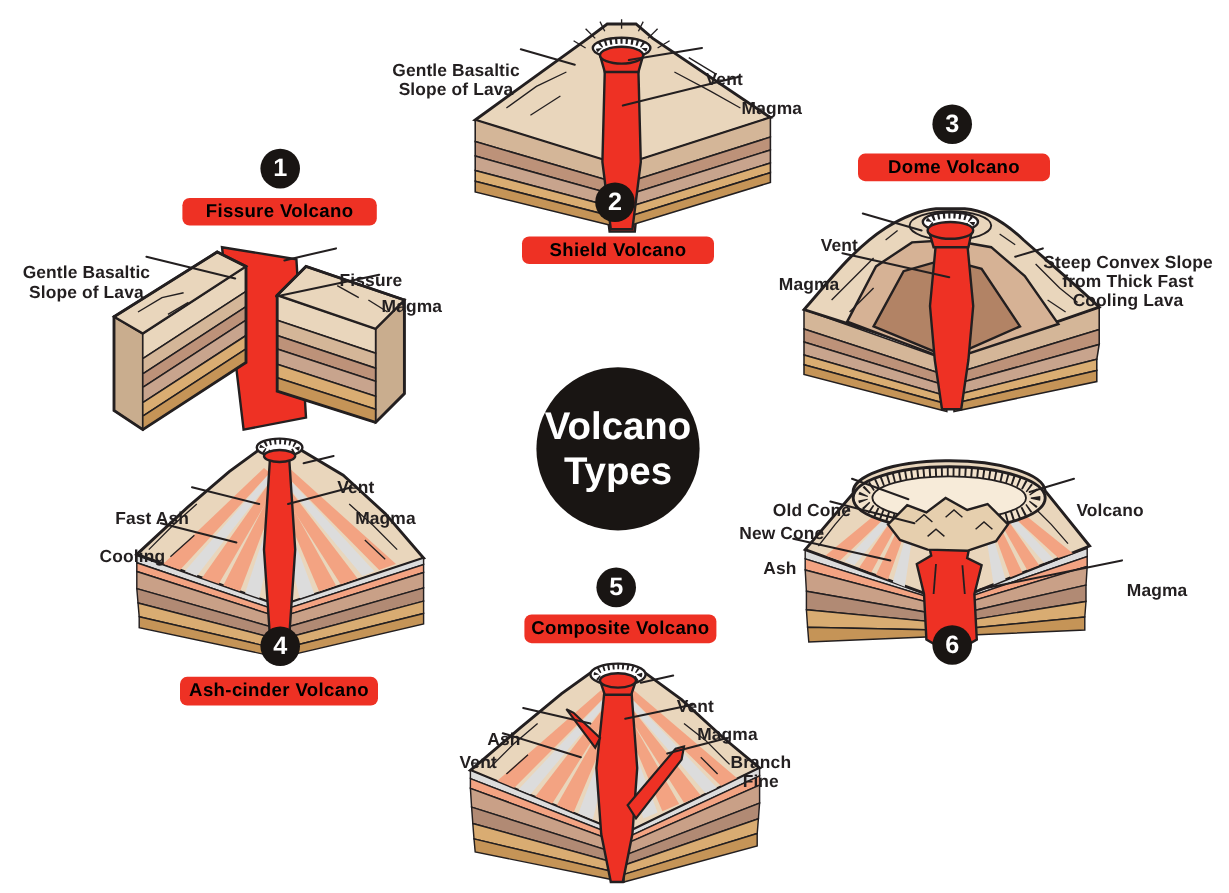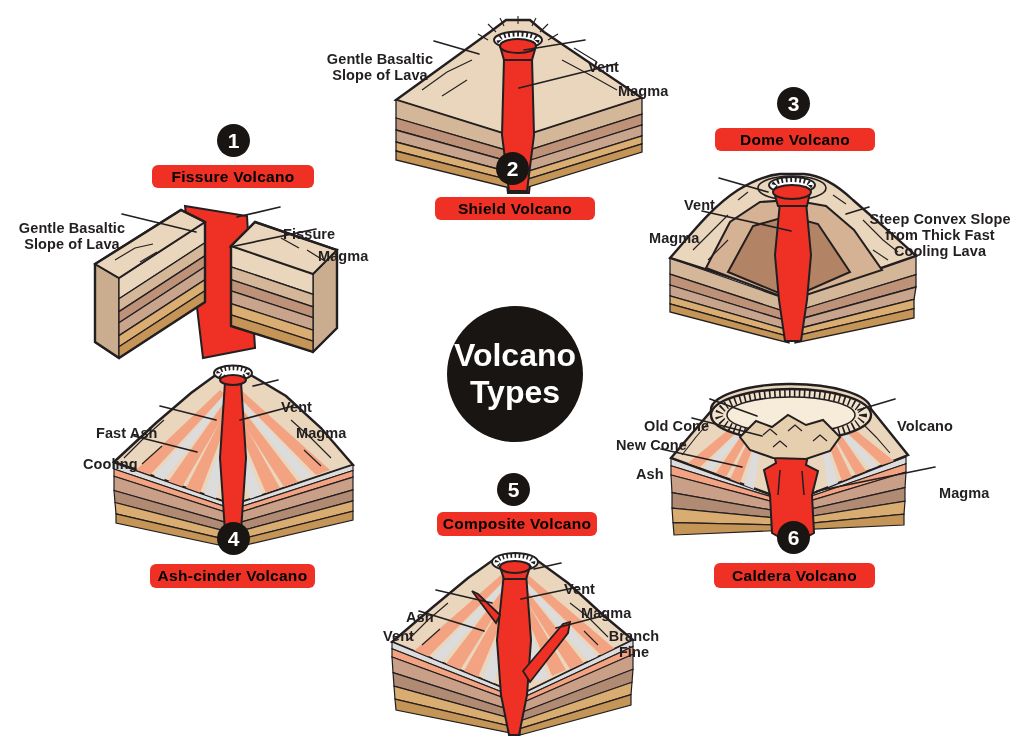--- a/index.html
+++ b/index.html
@@ -287,21 +287,20 @@
   <div class="badge" style="left:777px;top:87px">3</div>
   <div class="badge" style="left:217px;top:522px">4</div>
   <div class="badge" style="left:497px;top:473px">5</div>
   <div class="badge" style="left:777px;top:521px">6</div>
 
   <div class="pill" style="left:152px;top:165px;width:162px;height:23px">Fissure Volcano</div>
   <div class="pill" style="left:435px;top:197px;width:160px;height:23px">Shield Volcano</div>
   <div class="pill" style="left:715px;top:128px;width:160px;height:23px">Dome Volcano</div>
   <div class="pill" style="left:437px;top:512px;width:160px;height:24px">Composite Volcano</div>
   <div class="pill" style="left:150px;top:564px;width:165px;height:24px">Ash-cinder Volcano</div>
-  <div class="pill" style="left:714px;top:563px;width:161px;height:25px">Caldera Volcano</div>
 
   <div class="lbl ctr" style="left:6px;top:193px;width:132px">Gentle Basaltic
 Slope of Lava</div>
   <div class="lbl" style="left:283px;top:199px">Fissure</div>
   <div class="lbl" style="left:318px;top:221px">Magma</div>
 
   <div class="lbl ctr" style="left:322px;top:24px;width:116px">Gentle Basaltic
 Slope of Lava</div>
   <div class="lbl" style="left:588px;top:32px">Vent</div>
   <div class="lbl" style="left:618px;top:56px">Magma</div>

